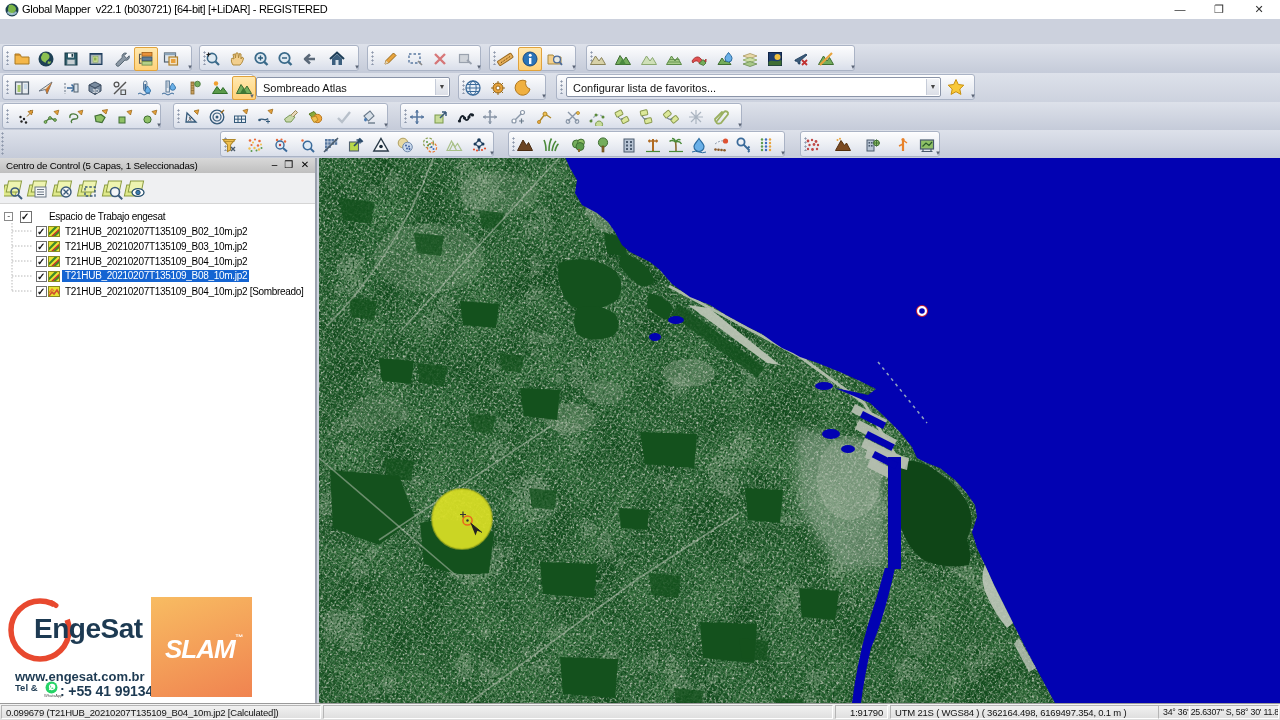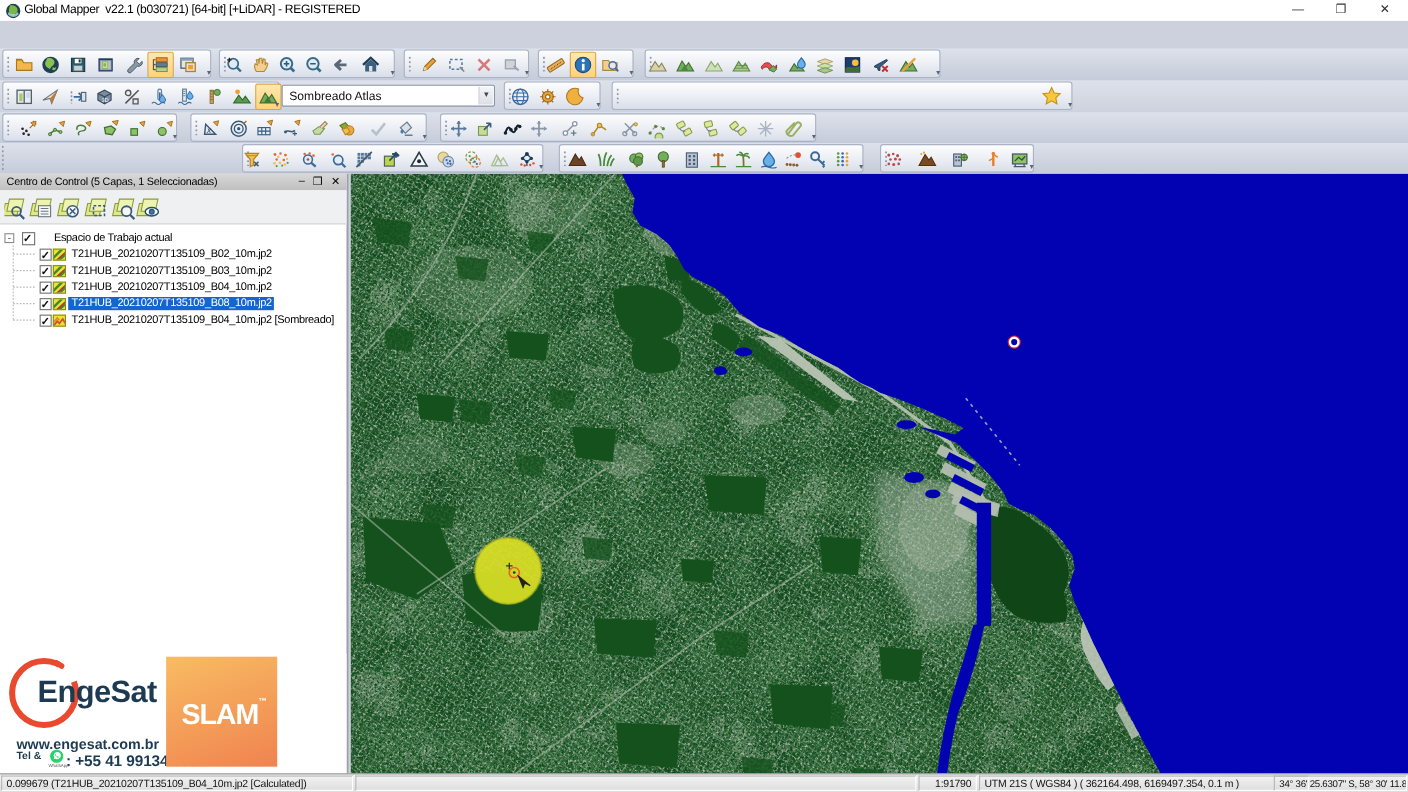--- a/index.html
+++ b/index.html
@@ -438,20 +438,24 @@
             <path d="M12 2 A7.5 7.5 0 1 0 16 10 A6 6 0 0 1 12 2 Z" fill="#f0b040" stroke="#b07820" stroke-width="1"></path>
           </svg></span>
       </div>
       <div class="ddarr" style="left:540px;top:18px">▾</div>
 <div class="combo" style="left:256px;top:4px;width:194px;height:20px">
         <span class="cbtxt">Sombreado Atlas</span>
         <span class="cbbtn">▼</span>
       </div>
 <div class="tgroup" style="left:556px;top:1px;width:419px;height:26px">
         <div class="grip"></div>
+      </div>
+<div class="combo" style="left:566px;top:4px;width:375px;height:20px">
+        <span class="cbtxt">Configurar lista de favoritos...</span>
+        <span class="cbbtn">▼</span>
       </div>
 <span class="icon" style="left:947px;top:5px;position:absolute"><svg width="18" height="18" viewBox="0 0 18 18">
           <path d="M9 1.5 L11.3 6.5 L16.8 7.2 L12.8 11 L13.9 16.4 L9 13.7 L4.1 16.4 L5.2 11 L1.2 7.2 L6.7 6.5 Z" fill="#f8c838" stroke="#c89010" stroke-width="1"></path>
         </svg></span>
 <div class="ddarr" style="left:969px;top:18px">▾</div>
 </div>
 
 <div class="trow" id="trow3" style="top:102px;height:28px">
 <div class="tgroup" style="left:2px;top:1px;width:159px;height:26px">
         <div class="grip"></div>
@@ -892,21 +896,21 @@
           </g>
       </svg>
     </div>
     <div id="tree">
       <svg width="317" height="100" viewBox="0 0 317 100" style="position:absolute;left:0;top:0">
         <path d="M12 12 V80 M12 20 H33 M12 35 H33 M12 50 H33 M12 65 H33 M12 80 H33" stroke="#b8b8b8" stroke-width="1" stroke-dasharray="1.5 1.5" fill="none"></path>
       </svg>
       <div class="trow2" style="left:0;top:0">
         <span style="position:absolute;left:4px;top:1px;width:9px;height:9px;border:1px solid #8a8a8a;background:#fff;font-size:9px;line-height:7px;text-align:center;color:#444">-</span>
         <span class="cb" style="left:20px;top:0px;width:12px;height:12px"></span>
-        <span style="position:absolute;left:49px;top:0px">Espacio de Trabajo actual</span>
+        <span style="position:absolute;left:49px;top:0px">Espacio de Trabajo engesat</span>
       </div>
       <div class="trow2" style="left:0;top:15px">
         <span class="cb" style="left:36px;top:0"></span>
         <span class="lyr" style="left:48px;top:0"><svg width="12" height="11">
               <path d="M-1 8 L8 -1 M2 12 L13 2" stroke="#3f8a2a" stroke-width="2.2"></path>
               <path d="M1 11 L12 1" stroke="#c03030" stroke-width="1.4"></path>
             </svg></span>
         <span style="position:absolute;left:65px;top:0">T21HUB_20210207T135109_B02_10m.jp2</span>
       </div>
       <div class="trow2" style="left:0;top:30px">
@@ -952,21 +956,21 @@
       <div style="position:absolute;left:15px;top:75px;font-size:13px;font-weight:bold;color:#1d3a52">www.engesat.com.br</div>
       <div style="position:absolute;left:15px;top:88px;font-size:9.5px;font-weight:bold;color:#1d3a52">Tel &amp;</div>
       <svg width="13" height="13" style="position:absolute;left:45px;top:87px" viewBox="0 0 24 24">
           <circle cx="12" cy="12" r="11" fill="#25d366"></circle>
           <path d="M7 17 l1 -3 a6 6 0 1 1 2 2 Z" fill="#fff"></path>
           <path d="M9.5 9 c0 3 2.5 5.5 5.5 5.5 l.5 -1.5 -2 -1 -1 1 c-1 -.5 -1.5 -1 -2 -2 l1 -1 -1 -2 Z" fill="#25d366"></path>
         </svg>
       <div style="position:absolute;left:60px;top:88.5px;font-size:14px;letter-spacing:-0.1px;font-weight:bold;color:#1d3a52">: +55 41 99134 0990</div>
       <div style="position:absolute;left:44px;top:99px;font-size:4px;color:#555">WhatsApp</div>
       <div style="position:absolute;left:151px;top:3px;width:101px;height:100px;background:linear-gradient(160deg,#f8bc62,#f08350);">
-        <div style="position:absolute;left:14px;top:36px;font-size:26px;font-weight:bold;color:#fff;letter-spacing:-1px">SLAM<span style="font-size:8px;vertical-align:18px">™</span></div>
+        <div style="position:absolute;left:14px;top:36px;font-size:26px;font-weight:bold;font-style:italic;color:#fff;letter-spacing:-1px">SLAM<span style="font-size:8px;vertical-align:18px">™</span></div>
       </div>
     </div>
   </div>
 
   <div id="statusbar">
     <div class="seg" style="left:1px;width:320px">0.099679 (T21HUB_20210207T135109_B04_10m.jp2 [Calculated])</div>
     <div class="seg" style="left:323px;width:510px"></div>
     <div class="seg" style="left:835px;width:53px;text-align:right">1:91790</div>
     <div class="seg" style="left:890px;width:300px">UTM 21S ( WGS84 ) ( 362164.498, 6169497.354, 0.1 m )</div>
     <div class="seg" style="left:1158px;width:121px;font-size:8.8px;letter-spacing:-0.25px">34° 36' 25.6307" S, 58° 30' 11.8324" W</div>

